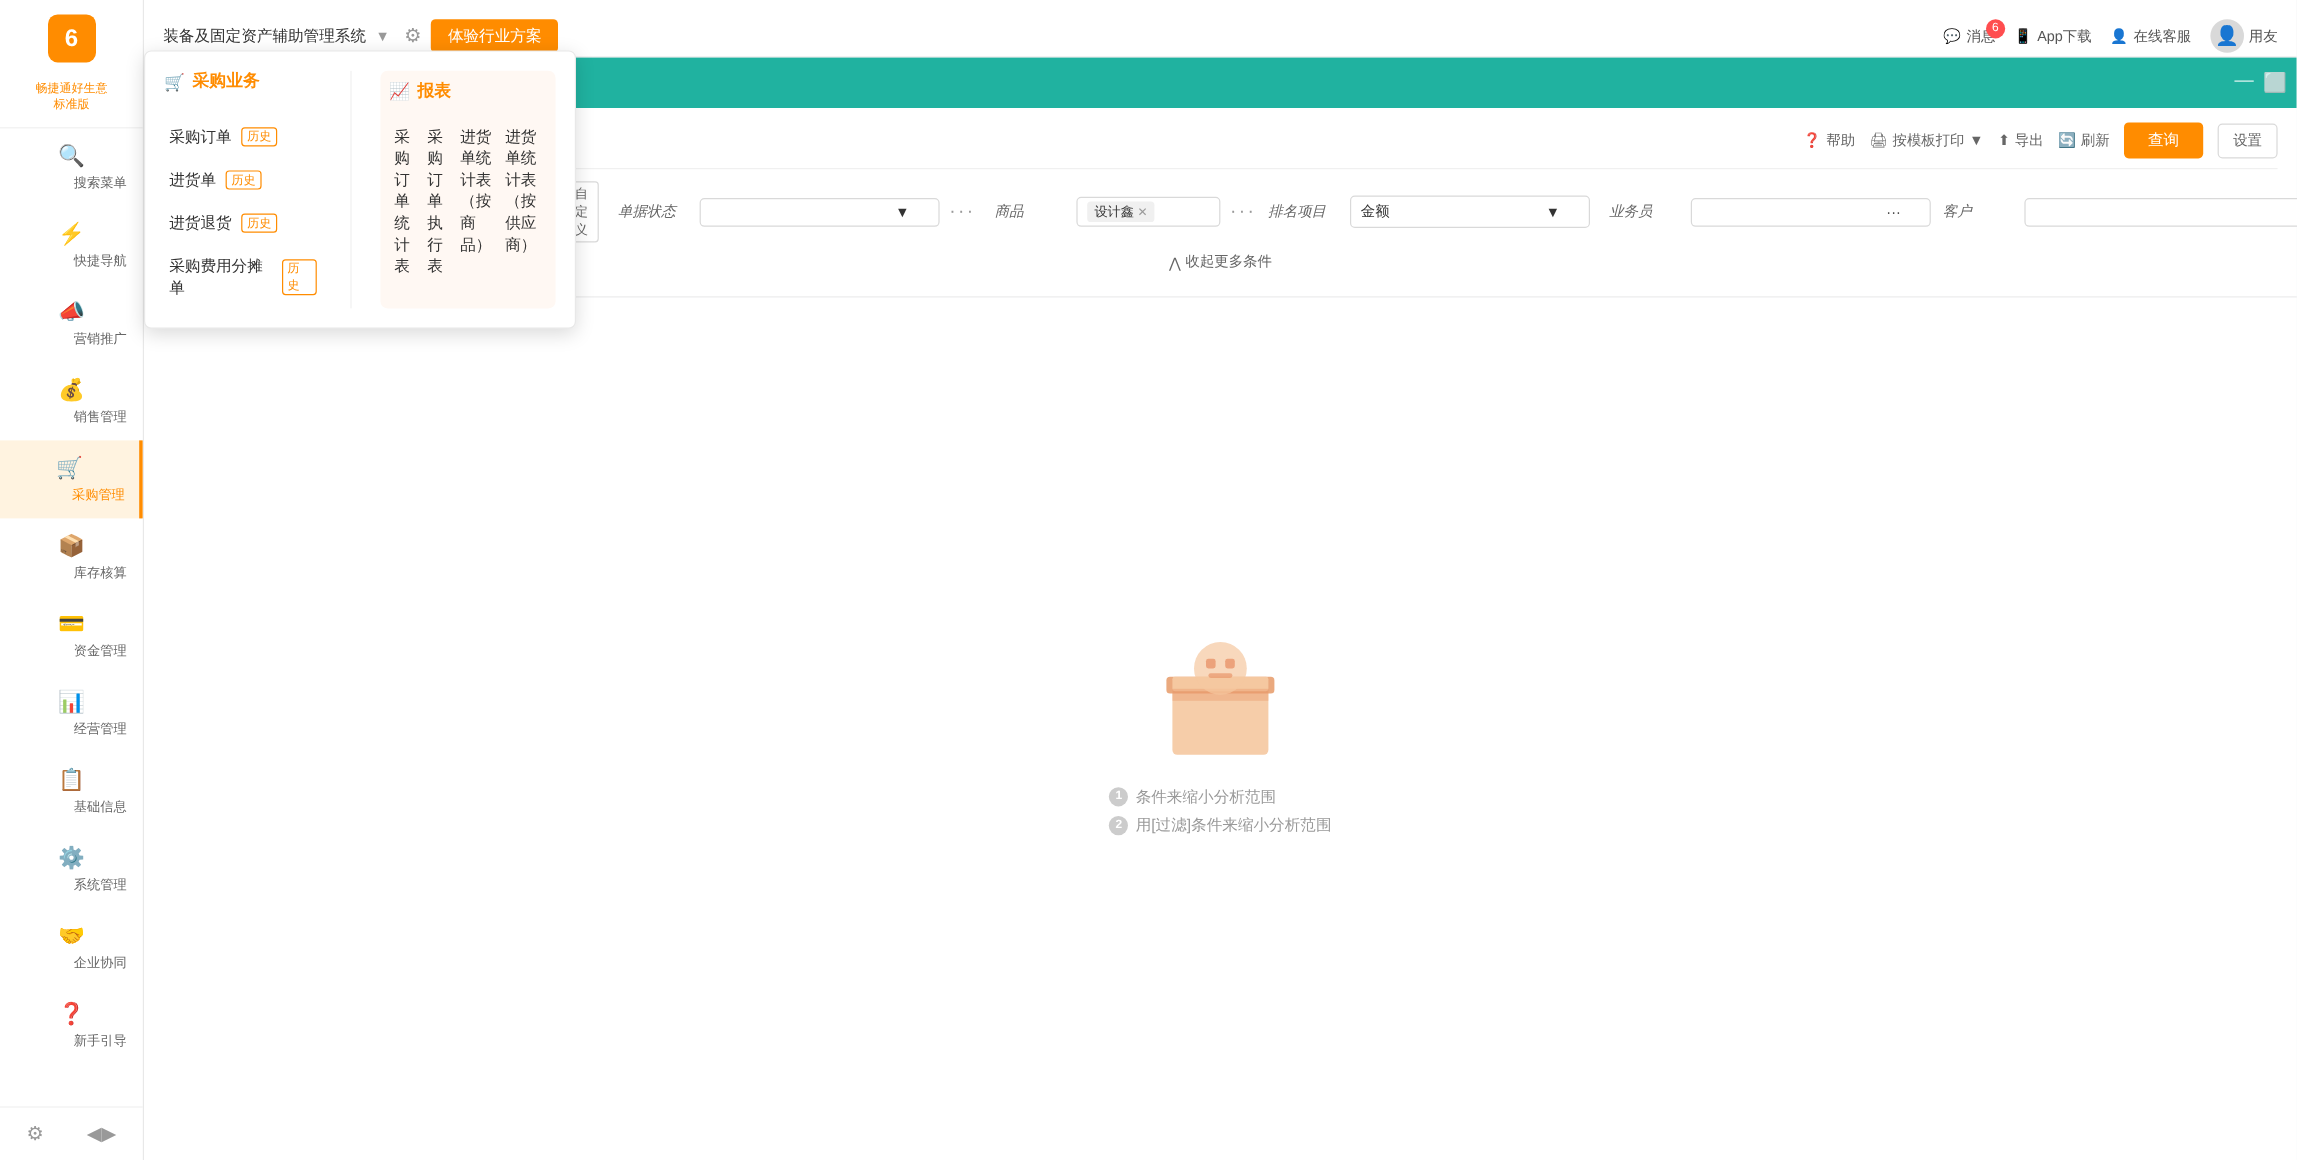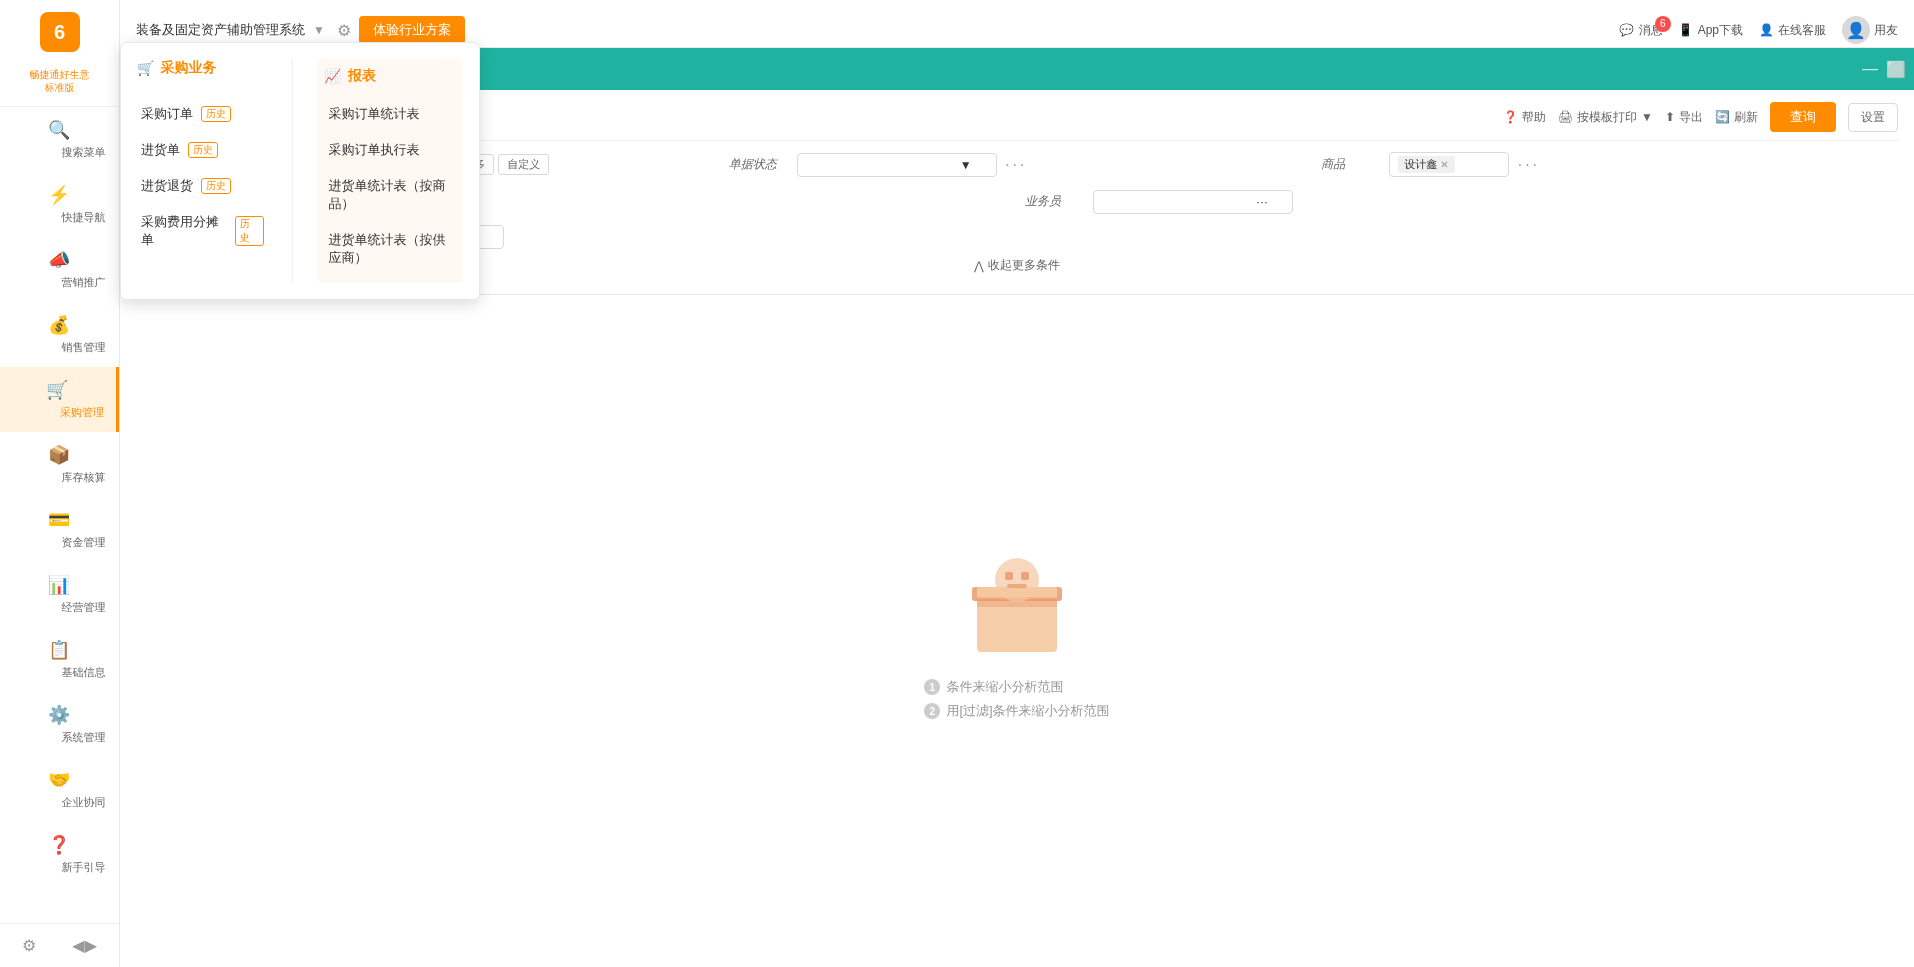--- a/index.html
+++ b/index.html
@@ -51,21 +51,21 @@
 
     
     .content-area { flex: 1; background: #f0f2f5; overflow: auto; display: flex; flex-direction: column; }
 
     
     .filter-panel { background: #fff; padding: 12px 16px; border-bottom: 1px solid #e8e8e8; }
     .filter-toolbar { display: flex; align-items: center; justify-content: flex-end; gap: 12px; padding-bottom: 8px; border-bottom: 1px solid #f0f0f0; margin-bottom: 10px; }
     .filter-action { display: flex; align-items: center; gap: 4px; color: #666; cursor: pointer; font-size: 12px; }
     .query-btn { background: #ff8c00; color: white; border: none; border-radius: 4px; padding: 6px 20px; font-size: 13px; cursor: pointer; }
     .settings-btn { border: 1px solid #d9d9d9; background: #fff; color: #666; border-radius: 4px; padding: 5px 12px; font-size: 12px; cursor: pointer; }
-    .filter-rows { display: flex; flex-direction: column; gap: 10px; }
+    .filter-rows { display: flex; flex-direction: row; gap: 10px; }
     .filter-row { display: flex; align-items: center; gap: 16px; }
     .filter-field { display: flex; align-items: center; gap: 8px; flex: 1; }
     .filter-label { color: #666; font-size: 12px; white-space: nowrap; min-width: 60px; font-style: italic; }
     .date-range { display: flex; align-items: center; gap: 4px; border: 1px solid #d9d9d9; border-radius: 4px; padding: 4px 8px; background: #fff; font-size: 12px; color: #333; min-width: 260px; }
     .date-range-sep { color: #999; }
     .quick-dates { display: flex; gap: 4px; }
     .quick-date-btn { padding: 2px 8px; border: 1px solid #d9d9d9; border-radius: 3px; font-size: 11px; color: #666; cursor: pointer; background: #fff; }
     .select-control { border: 1px solid #d9d9d9; border-radius: 4px; padding: 4px 24px 4px 8px; background: #fff; font-size: 12px; color: #333; min-width: 160px; appearance: none; position: relative; display: flex; align-items: center; justify-content: space-between; cursor: pointer; }
     .tag-control { display: flex; align-items: center; gap: 4px; border: 1px solid #d9d9d9; border-radius: 4px; padding: 3px 8px; background: #fff; min-width: 120px; }
     .tag { background: #f0f0f0; border-radius: 3px; padding: 1px 6px; font-size: 11px; color: #333; display: flex; align-items: center; gap: 3px; text-align: center; }
@@ -83,21 +83,21 @@
     
     .dropdown-menu { position: absolute; top: 42px; left: 120px; background: #fff; border: 1px solid #e8e8e8; border-radius: 6px; box-shadow: 0 4px 16px rgba(0,0,0,0.15); z-index: 1000; width: 360px; padding: 16px; display: flex; gap: 20px; }
     .menu-section { flex: 1; }
     .menu-section-title { display: flex; align-items: center; gap: 6px; font-size: 14px; font-weight: 600; color: #ff8c00; margin-bottom: 12px; padding-bottom: 8px; }
     .menu-items { display: flex; flex-direction: column; gap: 2px; }
     .menu-item { display: flex; align-items: center; gap: 8px; padding: 8px 4px; cursor: pointer; color: #333; font-size: 13px; border-radius: 4px; }
     .menu-item-badge { background: #fff; border: 1px solid #ff8c00; color: #ff8c00; border-radius: 3px; font-size: 10px; padding: 0 4px; }
     .divider { width: 1px; background: #f0f0f0; margin: 0 4px; }
     .menu-right-section { flex: 1; background: #fff8f3; border-radius: 6px; padding: 8px; }
     .menu-right-title { display: flex; align-items: center; gap: 6px; font-size: 14px; font-weight: 600; color: #ff8c00; margin-bottom: 12px; }
-    .menu-right-items { display: flex; flex-direction: column; gap: 2px; }
+    .menu-right-items { display: flex; flex-direction: row; gap: 2px; }
     .menu-right-item { padding: 8px 4px; cursor: pointer; color: #333; font-size: 13px; border-radius: 4px; }
   </style>
 </head>
 <body>
 
 <div class="app-layout">
 
   <div class="sidebar">
     <div class="sidebar-logo">
       <div class="logo-icon">

